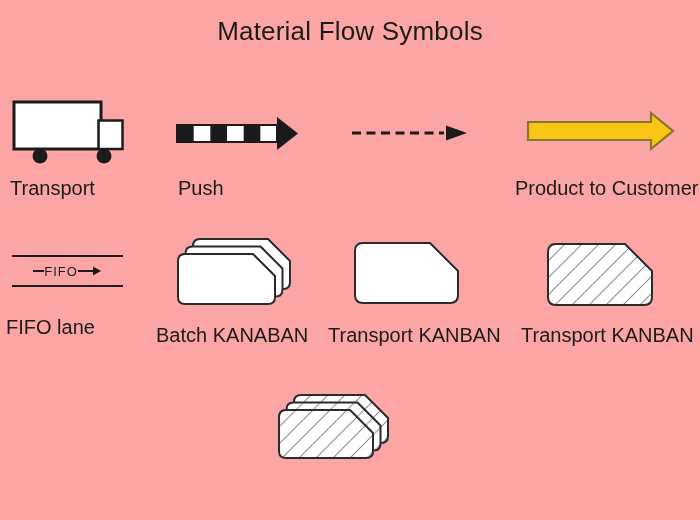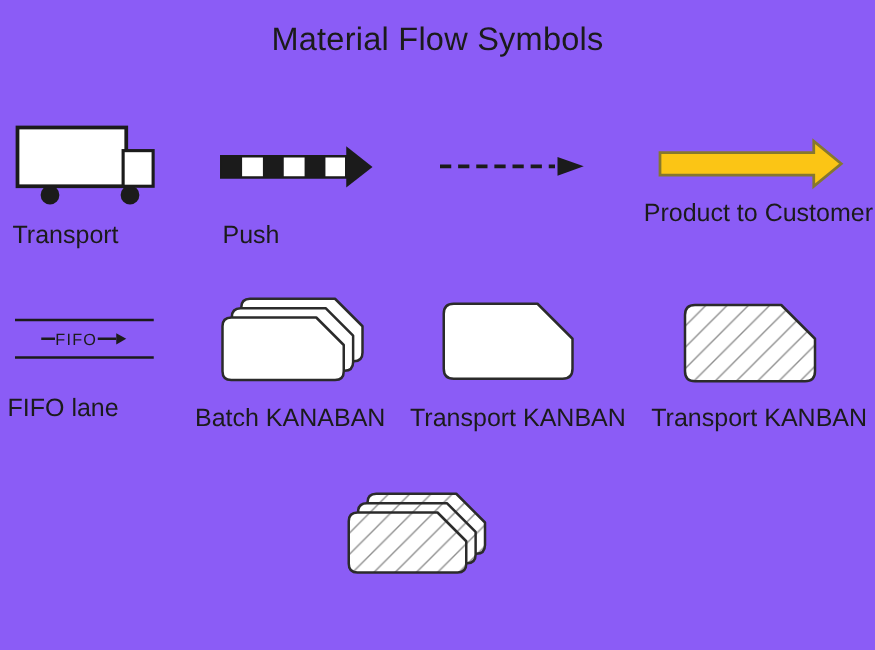--- a/index.html
+++ b/index.html
@@ -1,17 +1,17 @@
 <!DOCTYPE html>
 <html style="--ink: #1b1b1b; --card-stroke: #2b2b2b; --hatch: #8f8f8f; --arrow-yellow-fill: #FBC515; --arrow-yellow-stroke: #86782E;"><head>
 <meta charset="utf-8">
 <style>
   html,body{margin:0;padding:0;background:#fff;}
   .canvas{
-    position:relative;width:700px;height:520px;background:#8b5cf6;overflow:hidden;
+    position:relative;width:700px;height:520px;background:#fca5a5;overflow:hidden;
     font-family:"Liberation Sans",sans-serif;color:var(--ink,#1b1b1b);
   }
   .title{
     position:absolute;top:16px;left:0;width:700px;text-align:center;
     font-size:26px;font-weight:400;letter-spacing:.2px;
   }
   .icon{position:absolute;}
   .label{
     position:absolute;text-align:left;font-size:20px;font-weight:400;
     white-space:nowrap;
@@ -60,21 +60,21 @@
       <line x1="2" y1="9" x2="94" y2="9" stroke="var(--ink)" stroke-width="3" stroke-dasharray="9 5.5"></line>
       <polygon points="96,1.5 117,9 96,16.5" fill="var(--ink)"></polygon>
     </svg>
   </div>
 
   <div class="icon" style="left:526px;top:110px;">
     <svg width="150" height="42" viewBox="0 0 150 42">
       <path d="M2,12 H125 V3 L147,21 L125,39 V30 H2 Z" style="fill:var(--arrow-yellow-fill);stroke:var(--arrow-yellow-stroke);" stroke-width="2.2" stroke-linejoin="miter"></path>
     </svg>
   </div>
-  <div class="label" style="left:515px;top:160px;width:170px;">Product to Customer</div>
+  <div class="label" style="left:515px;top:177px;width:170px;">Product to Customer</div>
 
   <div class="fifo-lane">
     <div class="fifo-dash"></div>
     <span class="fifo-text">FIFO</span>
     <svg width="24" height="12" viewBox="0 0 24 12">
       <line x1="0" y1="6" x2="15" y2="6" stroke="var(--ink)" stroke-width="2"></line>
       <polygon points="15,1.5 23,6 15,10.5" fill="var(--ink)"></polygon>
     </svg>
   </div>
   <div class="label" style="left:6px;top:316px;width:116px;">FIFO lane</div>

